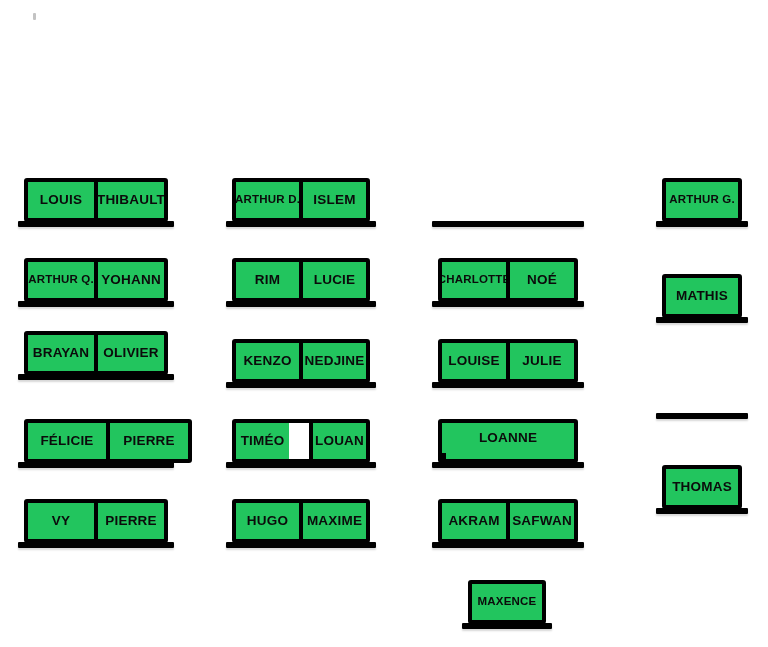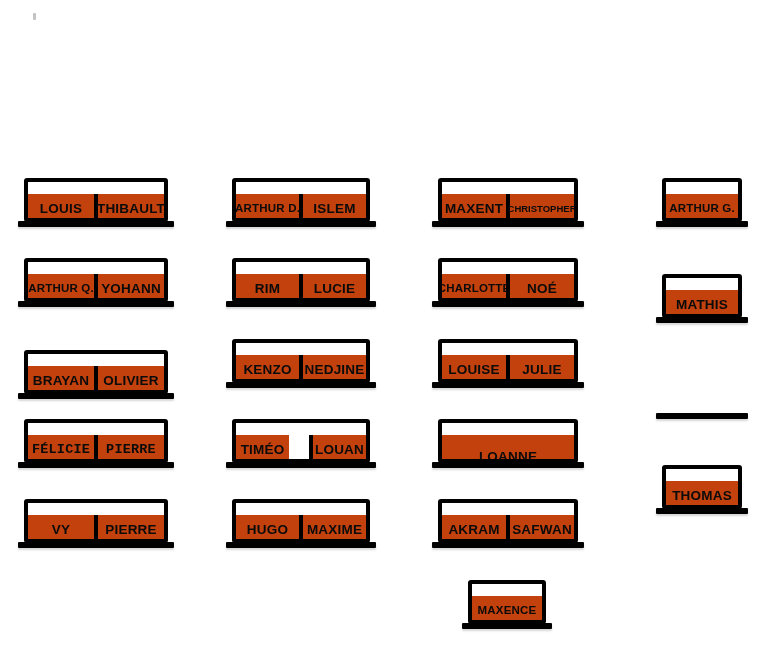--- a/index.html
+++ b/index.html
@@ -33,24 +33,23 @@
     background:#fff;
     display:flex;
     overflow:hidden;
   }
   .seat{
     flex:1 1 0;
     min-width:0;
     display:flex;
     align-items:center;
     justify-content:center;
-    background:#c2410c;
+    background:#22c55e;
     box-sizing:border-box;
-    padding:15px 1px;
-    margin-top:12px;
+    padding:8px 1px;
   }
   .seat + .seat{border-left:4px solid #000;}
 
   .seat-label{
     color:#0b0b0b;
     font-weight:700;
     letter-spacing:.2px;
     line-height:1;
     white-space:nowrap;
     text-align:center;
@@ -87,33 +86,33 @@
       <div class="desk-body" style="width: 144px; height: 44px;">
         <div class="seat">
           <span class="seat-label fs-md">ARTHUR Q.</span>
         </div>
         <div class="seat">
           <span class="seat-label fs-lg">YOHANN</span>
         </div>
       </div>
       <div class="desk-base" style="left: -6px; width: 156px; top: 43px;"></div>
     </div>
-    <div class="desk" style="left: 24px; top: 350px; width: 144px; height: 50px;">
+    <div class="desk" style="left: 24px; top: 331px; width: 144px; height: 50px;">
       <div class="desk-body" style="width: 144px; height: 44px;">
         <div class="seat">
           <span class="seat-label fs-lg">BRAYAN</span>
         </div>
         <div class="seat">
           <span class="seat-label fs-lg">OLIVIER</span>
         </div>
       </div>
       <div class="desk-base" style="left: -6px; width: 156px; top: 43px;"></div>
     </div>
     <div class="desk" style="left: 24px; top: 419px; width: 144px; height: 50px;">
-      <div class="desk-body" style="width: 144px; height: 44px; font-family: Liberation Mono, monospace;">
+      <div class="desk-body" style="width: 168px; height: 44px;">
         <div class="seat">
           <span class="seat-label fs-lg">FÉLICIE</span>
         </div>
         <div class="seat">
           <span class="seat-label fs-lg">PIERRE</span>
         </div>
       </div>
       <div class="desk-base" style="left: -6px; width: 156px; top: 43px;"></div>
     </div>
     <div class="desk" style="left: 24px; top: 499px; width: 144px; height: 50px;">
@@ -176,28 +175,20 @@
         <div class="seat">
           <span class="seat-label fs-lg">HUGO</span>
         </div>
         <div class="seat">
           <span class="seat-label fs-lg">MAXIME</span>
         </div>
       </div>
       <div class="desk-base" style="left: -6px; width: 150px; top: 43px;"></div>
     </div>
     <div class="desk" style="left: 438px; top: 178px; width: 140px; height: 50px;">
-      <div class="desk-body" style="width: 140px; height: 44px;">
-        <div class="seat">
-          <span class="seat-label fs-lg">MAXENT</span>
-        </div>
-        <div class="seat">
-          <span class="seat-label fs-sm">CHRISTOPHER</span>
-        </div>
-      </div>
       <div class="desk-base" style="left: -6px; width: 152px; top: 43px;"></div>
     </div>
     <div class="desk" style="left: 438px; top: 258px; width: 140px; height: 50px;">
       <div class="desk-body" style="width: 140px; height: 44px;">
         <div class="seat">
           <span class="seat-label fs-md">CHARLOTTE</span>
         </div>
         <div class="seat">
           <span class="seat-label fs-lg">NOÉ</span>
         </div>

